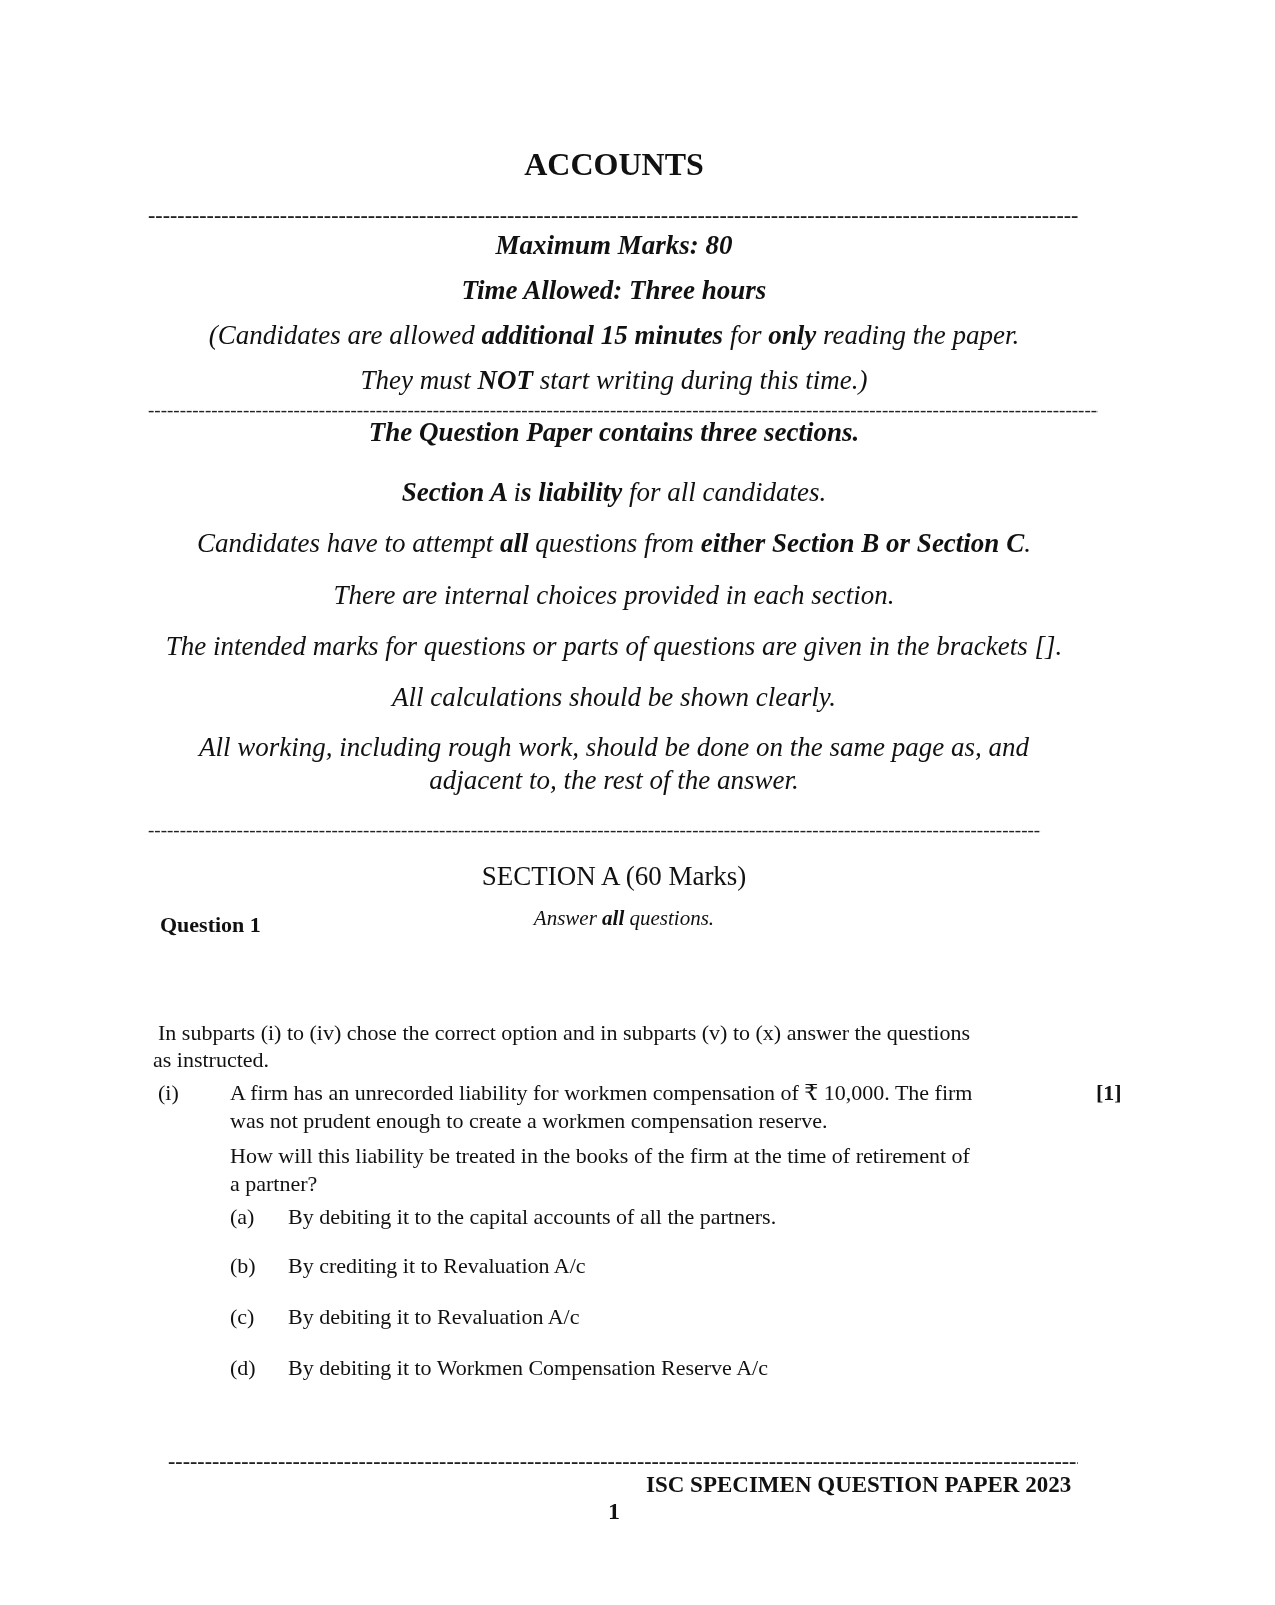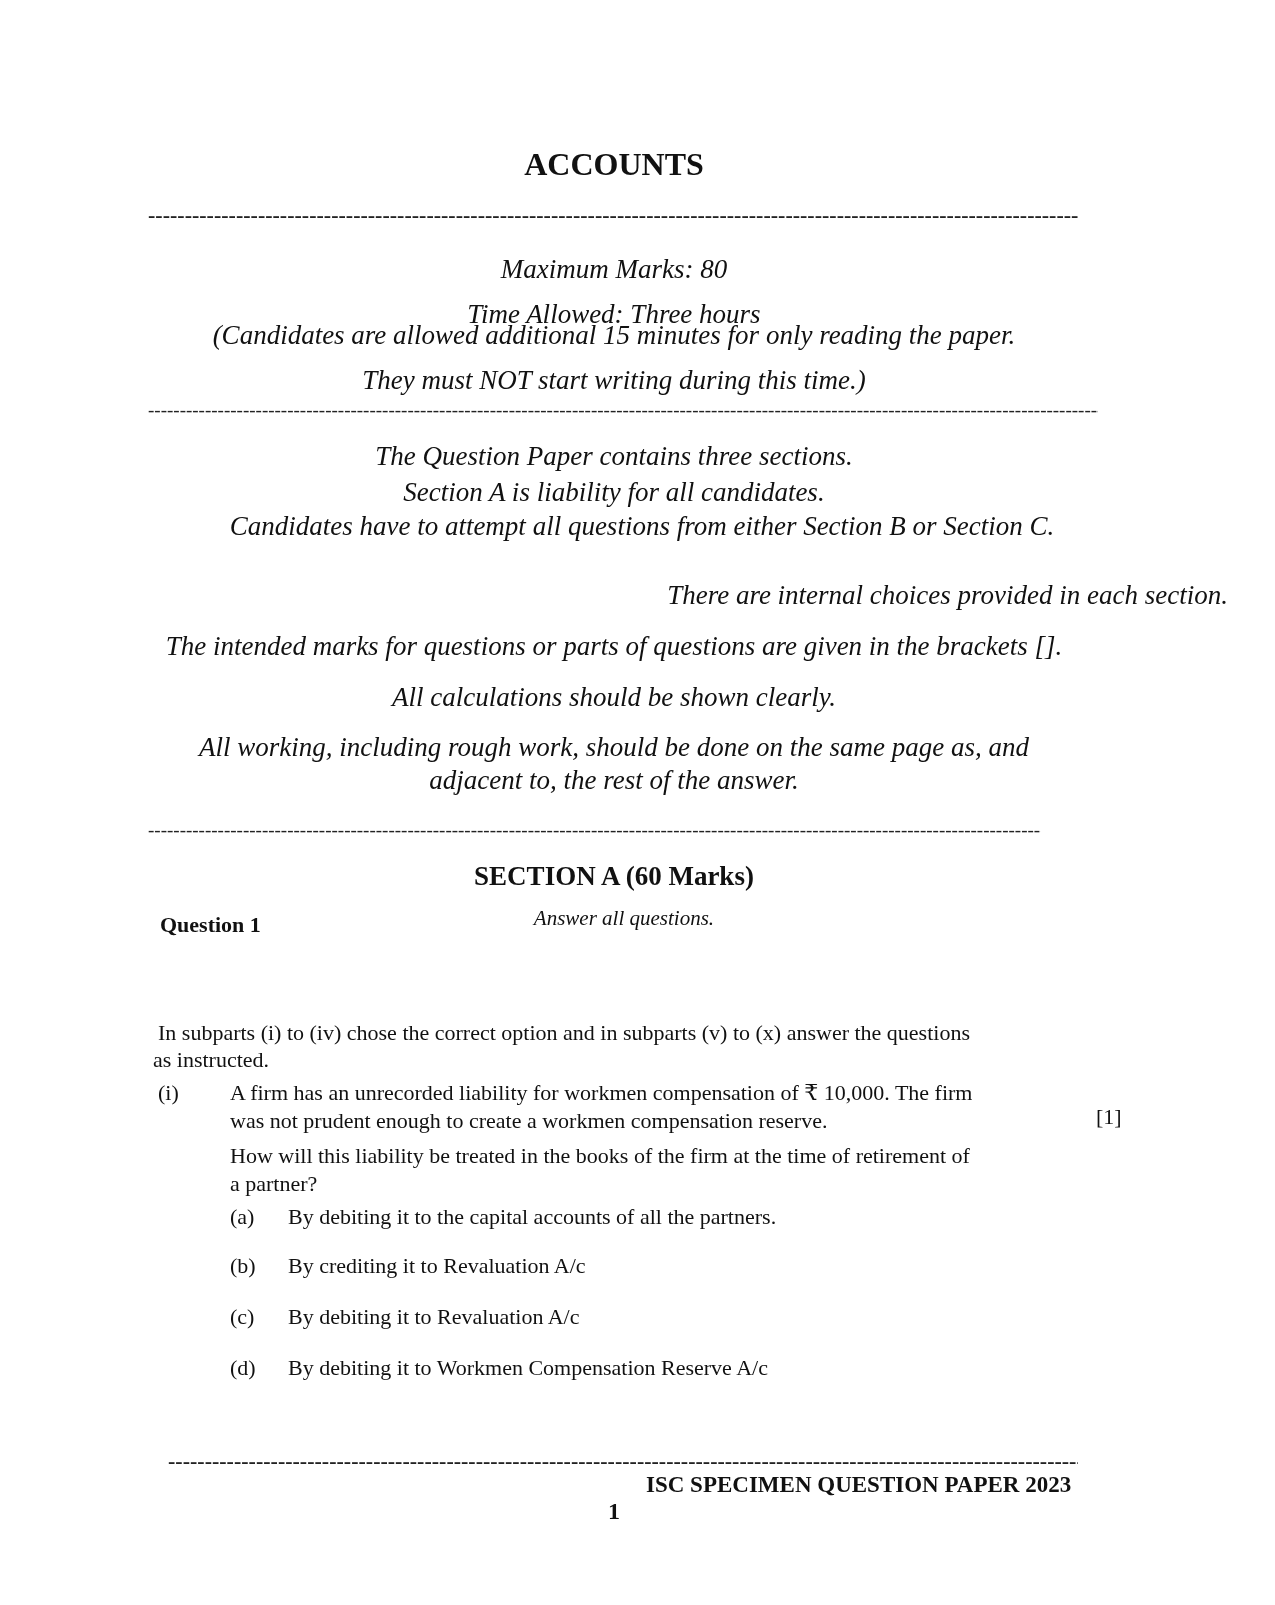--- a/index.html
+++ b/index.html
@@ -10,22 +10,22 @@
   .abs { position: absolute; }
   .center { left: 0; width: 1228px; text-align: center; }
   .title { top: 146px; font-size: 32px; font-weight: bold; }
   .dash {
     position: absolute; overflow: hidden; white-space: nowrap;
     font-family: "Liberation Serif", serif; color: #222; letter-spacing: 0px;
   }
   .dash-heavy { font-weight: bold; font-size: 22px; line-height: 22px; }
   .dash-light { font-size: 19px; line-height: 19px; }
   .ital { font-style: italic; font-size: 27px; line-height: 32px; }
-  .b { font-weight: normal; margin-top: 24px; }
-  .h-section { font-size: 27px; font-weight: bold; }
+  .b { font-weight: bold; }
+  .h-section { font-size: 27px; font-weight: normal; }
   .sub { font-size: 21px; font-style: italic; padding-left: 10px; }
   .body-text { font-size: 22px; line-height: 28px; }
   .q-title { left: 160px; top: 912px; font-size: 22px; font-weight: bold; }
   .footer-title { font-size: 23px; font-weight: bold; }
 </style>
 </head>
 <body>
 
 <div class="abs center title">ACCOUNTS</div>
 
@@ -40,24 +40,24 @@
 <div class="abs center ital" style="top:364px;">
   <span>They must </span><span class="b">NOT</span><span> start writing during this time.)</span>
 </div>
 
 <div class="dash dash-light" style="left:148px; top:400px; width:950px;">----------------------------------------------------------------------------------------------------------------------------------------------------------------</div>
 
 <div class="abs center ital b" style="top:416px;">The Question Paper contains three sections.</div>
 <div class="abs center ital" style="top:476px;">
   <span class="b">Section A </span><span>i</span><span class="b">s </span><span class="b">liability</span><span> for all candidates.</span>
 </div>
-<div class="abs center ital" style="top:510px;padding-left:28px;">
+<div class="abs center ital" style="top:527px;">
   <span>Candidates have to attempt </span><span class="b">all</span><span> questions from </span><span class="b">either Section B or Section C</span><span>.</span>
 </div>
-<div class="abs center ital" style="top:579px;text-align:right;">There are internal choices provided in each section.</div>
+<div class="abs center ital" style="top:579px;">There are internal choices provided in each section.</div>
 <div class="abs center ital" style="top:630px;">The intended marks for questions or parts of questions are given in the brackets [].</div>
 <div class="abs center ital" style="top:681px;">All calculations should be shown clearly.</div>
 <div class="abs center ital" style="top:731px;">All working, including rough work, should be done on the same page as, and</div>
 <div class="abs center ital" style="top:764px;">adjacent to, the rest of the answer.</div>
 
 <div class="dash dash-light" style="left:148px; top:820px; width:893px;">----------------------------------------------------------------------------------------------------------------------------------------------------------------</div>
 
 <div class="abs center h-section" style="top:861px;">SECTION A (60 Marks)</div>
 <div class="abs center sub" style="top:906px;">
   <span>Answer </span><span class="b">all</span><span> questions.</span>

